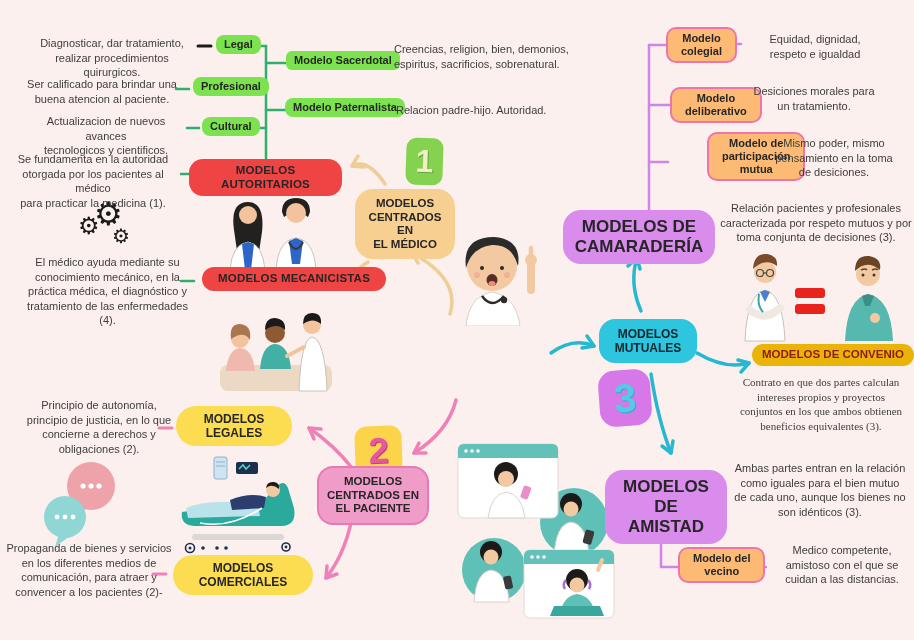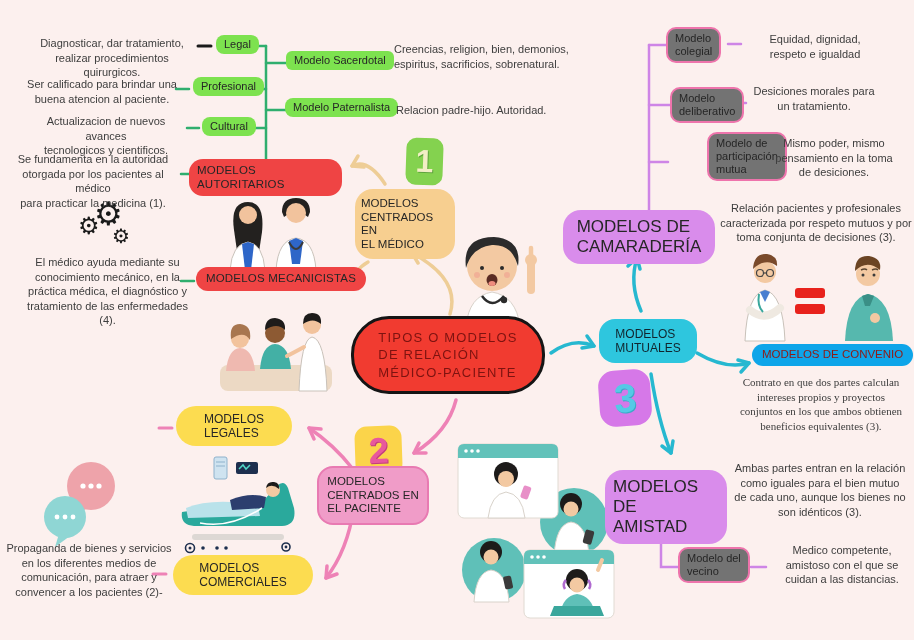--- a/index.html
+++ b/index.html
@@ -2,31 +2,31 @@
 <html><head>
 <meta charset="utf-8">
 <style>
   html,body{margin:0;padding:0;background:#e8e4e0;}
   .stage{position:relative;width:914px;height:640px;background:#fcf0ee;overflow:hidden;
          font-family:"Liberation Sans",sans-serif;}
   .layer{position:absolute;inset:0;pointer-events:none;}
   .lines{z-index:2;}
   .illus{position:absolute;z-index:1;}
   .box{position:absolute;z-index:3;display:flex;align-items:center;justify-content:center;
-       text-align:left;font-weight:normal;color:#262626;white-space:pre-line;line-height:1.18;
+       text-align:center;font-weight:bold;color:#262626;white-space:pre-line;line-height:1.18;
        box-sizing:border-box;}
   .leaf{font-size:11px;border-radius:8px;padding:3px 8px;background:#7de24f;}
-  .leaf-pink{font-size:11px;border-radius:10px;padding:3px 7px;background:#737373;border:2px solid #ee74ac;}
+  .leaf-pink{font-size:11px;border-radius:10px;padding:3px 13px;background:#fdba74;border:2px solid #ee74ac;}
   .node-green{font-size:11.5px;letter-spacing:.2px;border-radius:14px;padding:5px 8px;background:#ef4444;}
   .node-purple{font-size:17px;border-radius:18px;padding:7px 8px;background:#d98ceb;}
   .node-cyan{font-size:12px;border-radius:16px;padding:8px 6px;background:#2ec6de;color:#11252e;}
   .node-yellow{font-size:12px;border-radius:20px;padding:6px 8px;background:#fcdc50;}
   .node-tan{font-size:11.5px;border-radius:18px;padding:8px 6px;background:#f7cf90;}
   .node-pinkhub{font-size:11.5px;border-radius:16px;padding:7px 6px;background:#f09cc8;border:2px solid #e87ab2;}
-  .node-convenio{font-size:11.5px;border-radius:13px;padding:4px 10px;background:#0ea5e9;color:#8e1b15;}
+  .node-convenio{font-size:11.5px;border-radius:13px;padding:4px 10px;background:#eab308;color:#8e1b15;}
   .central{font-size:13px;letter-spacing:1.2px;border-radius:38px;background:#f13b30;
            border:3px solid #151515;color:#7d1310;line-height:1.35;}
   .note{position:absolute;z-index:3;font-size:11px;color:#3d3d3d;text-align:center;
         white-space:pre-line;line-height:1.32;}
   .note-l{text-align:left;}
   .badge{position:absolute;z-index:3;display:flex;align-items:center;justify-content:center;
          font-weight:bold;}
   .badge-1{background:#84d24f;border-radius:10px;transform:rotate(2deg);color:#f2eec5;
            font-size:32px;text-shadow:1px 1px 0 #5da23c;}
   .badge-2{background:#fbd44a;border-radius:12px;transform:rotate(-2deg);color:#e8589c;
@@ -248,30 +248,27 @@
   <div class="badge badge-1" style="left:406px;top:138px;width:37px;height:47px;">
       <span>1</span>
     </div>
   <div class="badge badge-2" style="left:355px;top:426px;width:47px;height:50px;">
       <span>2</span>
     </div>
   <div class="badge badge-3" style="left:599px;top:370px;width:52px;height:56px;">
       <span>3</span>
     </div>
 
-  <div class="box central" style="left:351px;top:316px;width:194px;height:78px;">TIPOS O MODELOS
-DE RELACIÓN
-MÉDICO-PACIENTE</div>
 
   <div class="box node-tan" style="left:355px;top:189px;width:100px;">MODELOS
 CENTRADOS EN
 EL MÉDICO</div>
 
   <div class="box node-green" style="left:189px;top:159px;width:153px;">MODELOS AUTORITARIOS</div>
-  <div class="box node-green" style="left:196px;top:267px;width:170px;">MODELOS MECANICISTAS</div>
+  <div class="box node-green" style="left:202px;top:267px;width:184px;">MODELOS MECANICISTAS</div>
 
   <div class="box leaf" style="left:216px;top:35px;">Legal</div>
   <div class="box leaf" style="left:193px;top:77px;">Profesional</div>
   <div class="box leaf" style="left:202px;top:117px;">Cultural</div>
   <div class="box leaf" style="left:286px;top:51px;border-radius:6px;">Modelo Sacerdotal</div>
   <div class="box leaf" style="left:285px;top:98px;">Modelo Paternalista</div>
 
   <div class="box node-purple" style="left:563px;top:210px;width:152px;">MODELOS DE
 CAMARADERÍA</div>
   <div class="box leaf-pink" style="left:666px;top:27px;">Modelo
@@ -330,18 +327,22 @@
 conjuntos en los que ambos obtienen
 beneficios equivalentes (3).</div>
   <div class="note" style="left:726px;top:461px;width:188px;">Ambas partes entran en la relación
 como iguales para el bien mutuo
 de cada uno, aunque los bienes no
 son idénticos (3).</div>
   <div class="note" style="left:772px;top:543px;width:140px;">Medico competente,
 amistoso con el que se
 cuidan a las distancias.</div>
 
+  <div class="note" style="left:24px;top:398px;width:150px;">Principio de autonomía,
+principio de justicia, en lo que
+concierne a derechos y
+obligaciones (2).</div>
   <div class="note" style="left:5px;top:541px;width:168px;">Propaganda de bienes y servicios
 en los diferentes medios de
 comunicación, para atraer y
 convencer a los pacientes (2)-</div>
 
 </div>
 
 </body></html>

